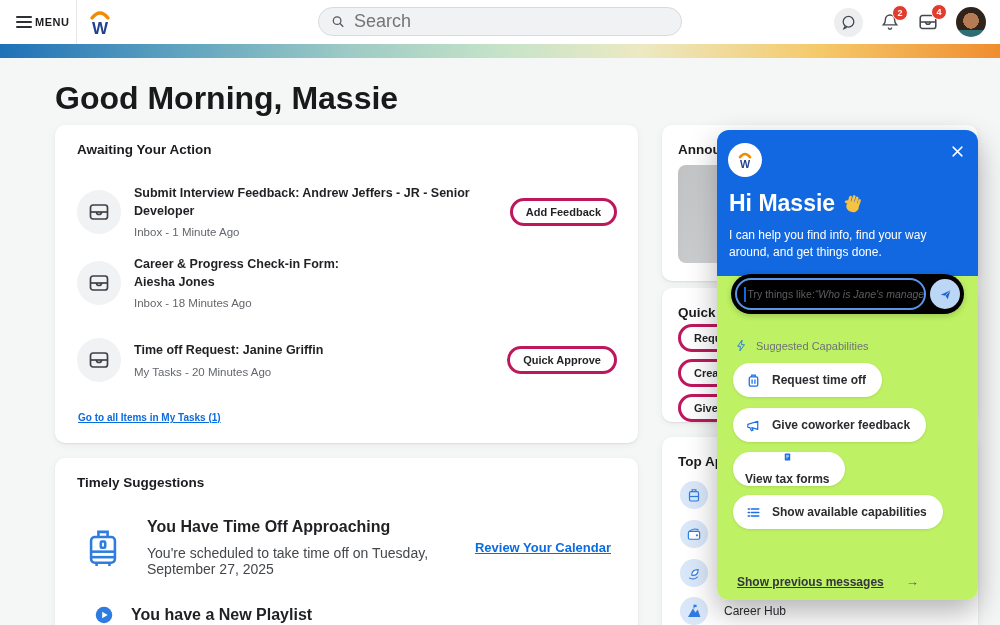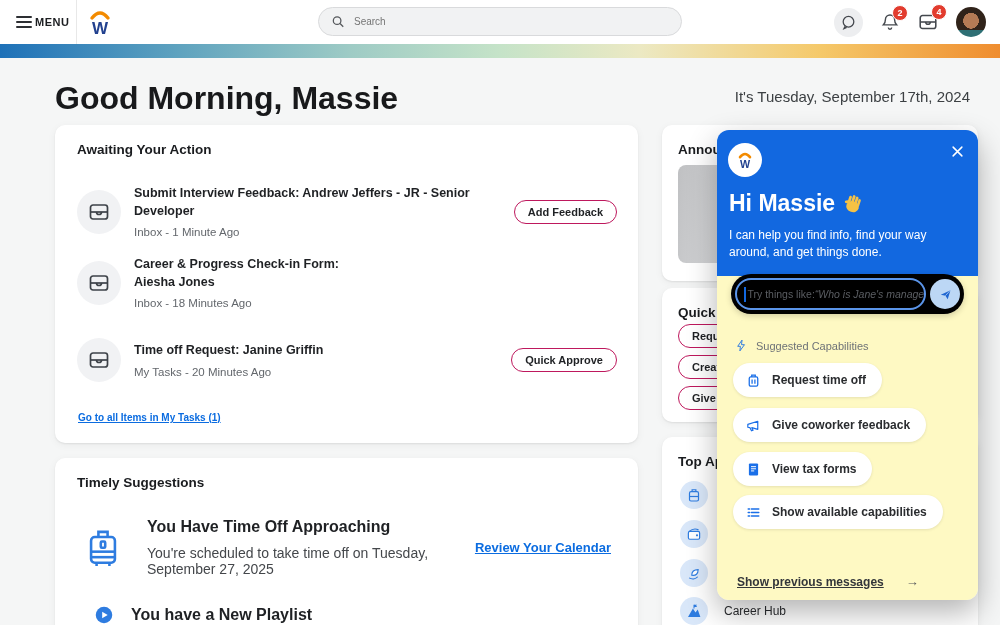--- a/index.html
+++ b/index.html
@@ -9,21 +9,21 @@
 
   
   .topbar { position:absolute; left:0; top:0; width:1000px; height:44px; background:#fff; z-index:5; }
   .menu-group { position:absolute; left:16px; top:0; height:44px; display:flex; align-items:center; gap:3px; cursor:pointer; }
   .hamburger { display:flex; flex-direction:column; gap:3px; }
   .hamburger span { width:16px; height:2.2px; background:#2d2f33; border-radius:1px; }
   .menu-label { font-size:11px; font-weight:bold; letter-spacing:.5px; color:#1c1e21; }
   .tb-divider { position:absolute; left:76px; top:0; width:1px; height:44px; background:#e8e8e8; }
   .logo { position:absolute; left:86px; top:7px; width:28px; height:30px; cursor:pointer; }
   .searchbar { position:absolute; left:318px; top:7px; width:364px; height:29px; background:#f1f2f3; border:1px solid #d9dadc; border-radius:15px; display:flex; align-items:center; padding:0 12px; gap:9px; }
-  .searchbar input { border:none; outline:none; background:transparent; font-size:10px; color:#3c4043; width:100%; font-family:"Liberation Sans", sans-serif; }
+  .searchbar input { border:none; outline:none; background:transparent; font-size:18px; color:#3c4043; width:100%; font-family:"Liberation Sans", sans-serif; }
   .tb-right { position:absolute; right:14px; top:0; height:44px; display:flex; align-items:center; gap:17px; }
   .tb-iconbtn { position:relative; cursor:pointer; display:flex; align-items:center; justify-content:center; }
   .chat-circle { width:29px; height:29px; border-radius:50%; background:#edeef0; display:flex; align-items:center; justify-content:center; }
   .badge { position:absolute; top:-7px; right:-8px; min-width:16px; height:16px; border-radius:8px; background:#e23c2e; color:#fff; font-size:9px; font-weight:bold; display:flex; align-items:center; justify-content:center; padding:0 4px; border:1.5px solid #fff; }
   .avatar { width:30px; height:30px; border-radius:50%; cursor:pointer;
     background:linear-gradient(180deg, rgba(0,0,0,0) 76%, #2e6f74 77%),
                radial-gradient(circle at 50% 46%, #b57b55 0 35%, #30231a 36%); }
 
   
   .strip { position:absolute; left:0; top:44px; width:1000px; height:14px;
@@ -36,21 +36,21 @@
   
   .card { position:absolute; background:#fff; border-radius:10px; box-shadow:0 1px 2px rgba(0,0,0,.07), 0 2px 8px rgba(0,0,0,.05); }
   .card-title { position:absolute; left:22px; top:17px; font-size:13.5px; font-weight:bold; color:#1a1c1f; white-space:nowrap; }
 
   #card-awaiting { left:55px; top:125px; width:583px; height:318px; }
   .aw-row { position:absolute; left:22px; right:21px; display:flex; align-items:center; gap:13px; cursor:pointer; }
   .circ { width:44px; height:44px; border-radius:50%; background:#f1f2f4; display:flex; align-items:center; justify-content:center; flex:none; }
   .aw-text { flex:1; min-width:0; }
   .aw-title { font-size:12.5px; font-weight:bold; color:#1f2124; line-height:1.4; }
   .aw-meta { font-size:11.5px; color:#63676c; margin-top:6px; }
-  .pill-btn { flex:none; background:#fff; border:1px solid #be185d; border-radius:999px; padding:5px 13px; font-size:11px; font-weight:bold; color:#1f2124; cursor:pointer; white-space:nowrap; font-family:"Liberation Sans", sans-serif; }
+  .pill-btn { flex:none; background:#fff; border:3px solid #be185d; border-radius:999px; padding:5px 13px; font-size:11px; font-weight:bold; color:#1f2124; cursor:pointer; white-space:nowrap; font-family:"Liberation Sans", sans-serif; }
   .blue-link { color:#0b6ce0; font-weight:bold; text-decoration:underline; cursor:pointer; white-space:nowrap; }
 
   #card-timely { left:55px; top:458px; width:583px; height:400px; }
   .tm-row { position:absolute; left:26px; right:27px; display:flex; align-items:center; gap:22px; cursor:pointer; }
   .tm-title { font-size:16px; font-weight:bold; color:#1f2124; }
   .tm-sub { font-size:14px; color:#44474b; margin-top:9px; }
 
   #card-announcements { left:662px; top:125px; width:316px; height:156px; }
   .ann-img { position:absolute; left:16px; top:40px; width:284px; height:98px; border-radius:8px; cursor:pointer;
     background:linear-gradient(100deg,#bfc0c2 0%,#dadbdd 22%,#eef0f1 40%,#f4f5f6 55%,#b9bfc4 72%,#4c555d 100%); }
@@ -68,21 +68,21 @@
   .as-blue { position:absolute; left:0; top:0; width:100%; height:146px; background:#1268e0; border-radius:12px 12px 0 0; }
   .as-logo { position:absolute; left:11px; top:13px; width:34px; height:34px; border-radius:50%; background:#fff; display:flex; align-items:center; justify-content:center; }
   .as-close { position:absolute; right:12px; top:12px; width:18px; height:18px; cursor:pointer; display:flex; align-items:center; justify-content:center; }
   .as-hello { position:absolute; left:12px; top:60px; font-size:23px; font-weight:800; color:#fff; display:flex; align-items:center; gap:8px; }
   .as-desc { position:absolute; left:12px; top:97px; width:228px; font-size:12px; line-height:1.45; color:#fff; }
   .as-inputbar { position:absolute; left:14px; top:144px; width:233px; height:40px; background:#000000; border-radius:21px; box-shadow:0 2px 6px rgba(0,0,0,.18); display:flex; align-items:center; padding:4px; gap:4px; z-index:2; }
   .as-input { flex:1; height:32px; border:2px solid #5b95ea; border-radius:16px; display:flex; align-items:center; padding:0 7px; font-size:10.5px; color:#5b5e63; overflow:hidden; white-space:nowrap; cursor:text; }
   .caret { width:1.5px; height:15px; background:#1268e0; margin-right:2px; flex:none; }
   .ph-quote { font-style:italic; }
   .as-send { width:30px; height:30px; border-radius:50%; background:#bcd7f5; border:none; display:flex; align-items:center; justify-content:center; cursor:pointer; flex:none; }
-  .as-body { position:absolute; left:0; top:146px; width:100%; height:324px; background:#fef9c3; border-radius:0 0 12px 12px; }
+  .as-body { position:absolute; left:0; top:146px; width:100%; height:324px; background:#bef264; border-radius:0 0 12px 12px; }
   .cap-label { position:absolute; left:18px; top:208px; display:flex; align-items:center; gap:8px; font-size:11px; color:#6e7277; }
   .cap-pill { position:absolute; left:16px; height:34px; background:#fff; border:none; border-radius:999px; box-shadow:0 1px 3px rgba(0,0,0,.10); display:inline-flex; align-items:center; gap:10px; padding:0 16px 0 12px; font-size:12px; font-weight:bold; color:#2a2c2f; cursor:pointer; white-space:nowrap; font-family:"Liberation Sans", sans-serif; }
   .as-footer { position:absolute; left:20px; top:444px; display:flex; align-items:center; gap:22px; }
   .as-footer-link { font-size:12px; font-weight:bold; color:#33363a; text-decoration:underline; cursor:pointer; }
   .as-footer-arrow { font-size:13px; color:#55585c; cursor:pointer; }
 
   svg { display:block; }
 </style>
 </head>
 <body>
@@ -134,21 +134,20 @@
         </svg>
         <span class="badge">4</span>
       </div>
       <div class="avatar"></div>
     </div>
   </div>
 
   <div class="strip"></div>
 
   <div class="greet-title">Good Morning, Massie</div>
-  <div class="greet-date">It's Tuesday, September 17th, 2024</div>
 
   <div class="card" id="card-awaiting">
     <div class="card-title">Awaiting Your Action</div>
 
     <div class="aw-row" style="top:60px;">
       <span class="circ">
         <svg width="24" height="24" viewBox="0 0 24 24" fill="none" stroke="#3d4248" stroke-width="1.7">
             <rect x="3.5" y="5" width="17" height="14" rx="2.5"></rect>
             <path d="M3.5 12h17"></path>
             <path d="M9.5 12a2.5 2.5 0 0 0 5 0"></path>
@@ -340,21 +339,21 @@
             <path d="M10 10.5v6M14 10.5v6"></path>
           </svg>
         <span>Request time off</span>
       </button>
       <button class="cap-pill" style="top:132px;">
         <svg width="17" height="17" viewBox="0 0 24 24">
             <path d="M4 10.5v4l3 .6 2.2 4.4 2.2-.9-1.8-3.5 8.4 2.4V6z" fill="none" stroke="#1a6fe8" stroke-width="1.7" stroke-linejoin="round"></path>
           </svg>
         <span>Give coworker feedback</span>
       </button>
-      <button class="cap-pill" style="top:176px;">
+      <button class="cap-pill" style="top:176px;flex-direction:column;">
         <svg width="17" height="17" viewBox="0 0 24 24">
             <rect x="5.5" y="3.5" width="13" height="17" rx="1.6" fill="#1a6fe8"></rect>
             <path d="M8.5 8h7M8.5 11h7M8.5 14h4.5" stroke="#fff" stroke-width="1.4"></path>
           </svg>
         <span>View tax forms</span>
       </button>
       <button class="cap-pill" style="top:219px;">
         <svg width="17" height="17" viewBox="0 0 24 24" fill="none" stroke="#1a6fe8" stroke-width="2" stroke-linecap="round">
             <path d="M4.5 7h2M9 7h10.5M4.5 12h2M9 12h10.5M4.5 17h2M9 17h10.5"></path>
           </svg>

